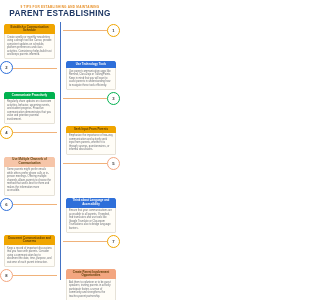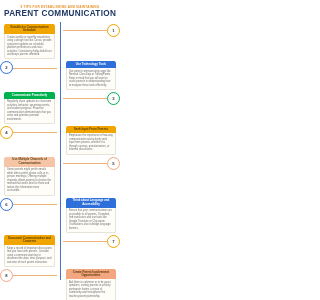--- a/index.html
+++ b/index.html
@@ -115,21 +115,21 @@
     color:#3a3a3a;
     flex:0 0 auto;
     box-sizing:border-box;
   }
 </style>
 </head>
 <body>
 
 <div class="header">
   <div class="eyebrow">9 TIPS FOR ESTABLISHING AND MAINTAINING</div>
-  <div class="title">PARENT COMMUNICATION</div>
+  <div class="title">PARENT ESTABLISHING</div>
 </div>
 
 <div class="flow">
   <div class="spine"></div>
   <div id="rows">
       <div class="row">
         <div class="side left">
           <div class="card">
             <div class="bar dark" style="background: rgb(240, 165, 0);">Establish a Communication Schedule</div>
             <div class="body">Create weekly or monthly newsletters using a design tool like Canva; provide consistent updates on schedule, platform preferences and class activities. Consistency helps build trust and keeps parents informed.</div>

